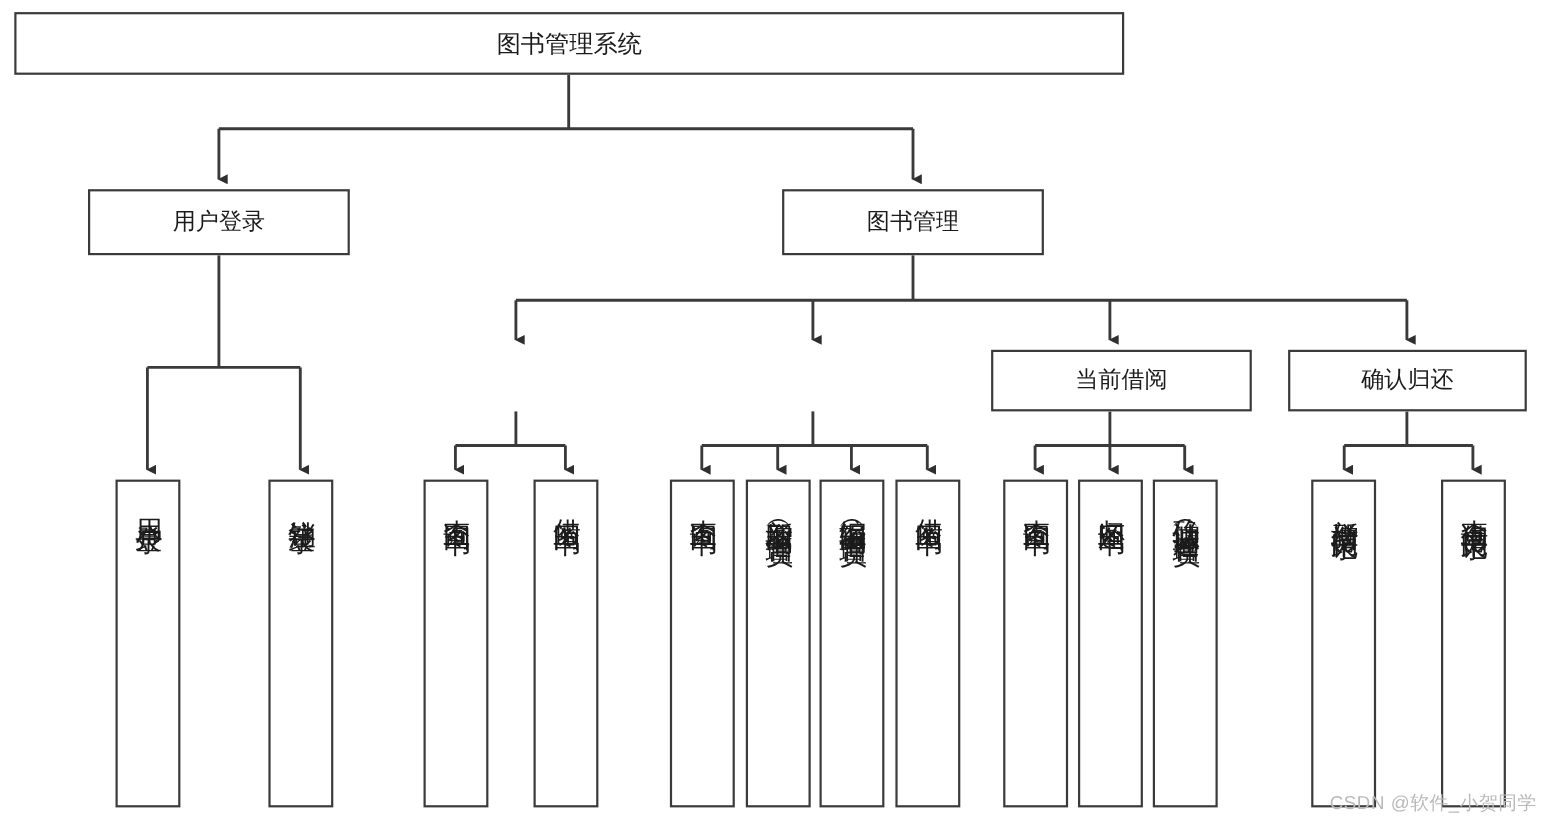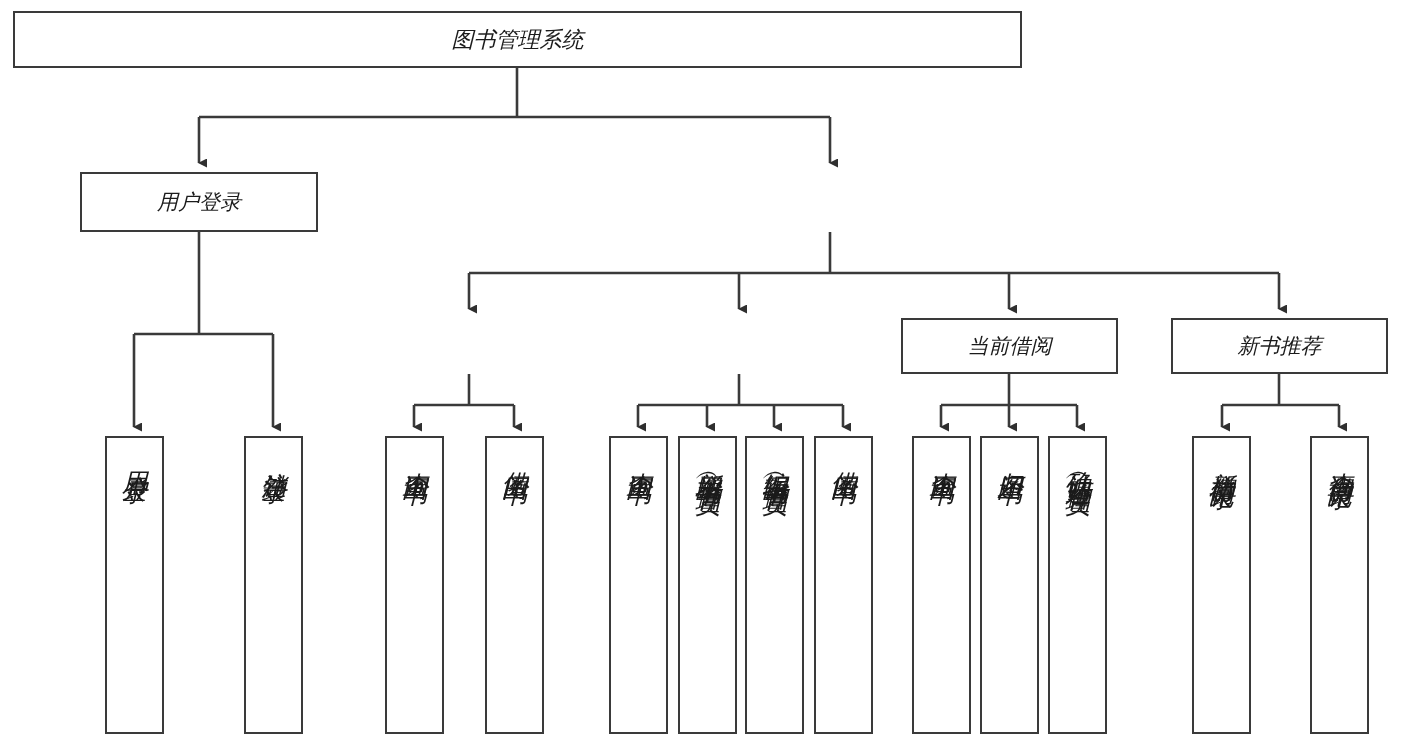--- a/index.html
+++ b/index.html
@@ -22,21 +22,20 @@
     align-items:center;
     justify-content:center;
     color:#1b1b1b;
     z-index:2;
   }
   .node .lbl{
     display:block;
     text-align:left;
     line-height:1.15;
     white-space:nowrap;
-    font-style:italic;
   }
   .root .lbl{font-size:22px;}
   .lvl2 .lbl{font-size:21px;}
   .lvl3 .lbl{font-size:21px;}
 
   
   .leaf{
     align-items:flex-start;
     justify-content:center;
     padding-top:14px;
@@ -117,29 +116,32 @@
   </svg>
 
   <div class="node root" style="left:13px;top:11px;width:1009px;height:57px;">
     <span class="lbl">图书管理系统</span>
   </div>
 
   <div class="node lvl2" style="left:80px;top:172px;width:238px;height:60px;">
     <span class="lbl">用户登录</span>
   </div>
 
+  <div class="node lvl2" style="left:711px;top:172px;width:238px;height:60px;">
+    <span class="lbl">图书管理</span>
+  </div>
 
 
 
-  <div class="node lvl3" style="left:901px;top:318px;width:217px;height:56px;">
+  <div class="node lvl3" style="left:901px;top:318px;width:237px;height:56px;">
     <span class="lbl">当前借阅</span>
   </div>
 
   <div class="node lvl3" style="left:1171px;top:318px;width:217px;height:56px;">
-    <span class="lbl">新书推荐</span>
+    <span class="lbl">确认归还</span>
   </div>
 
   <div class="node leaf" style="left:105px;top:436px;width:59px;height:298px;">
     <span class="lbl">用户登录</span>
   </div>
 
   <div class="node leaf" style="left:244px;top:436px;width:59px;height:298px;">
     <span class="lbl">注销登录</span>
   </div>
 
@@ -180,14 +182,15 @@
   </div>
 
   <div class="node leaf" style="left:1192px;top:436px;width:59px;height:298px;">
     <span class="lbl">新增借阅记录</span>
   </div>
 
   <div class="node leaf" style="left:1310px;top:436px;width:59px;height:298px;">
     <span class="lbl">查询借阅记录</span>
   </div>
 
+  <div class="watermark">CSDN @软件_小贺同学</div>
 
 </div>
 
 </body></html>

